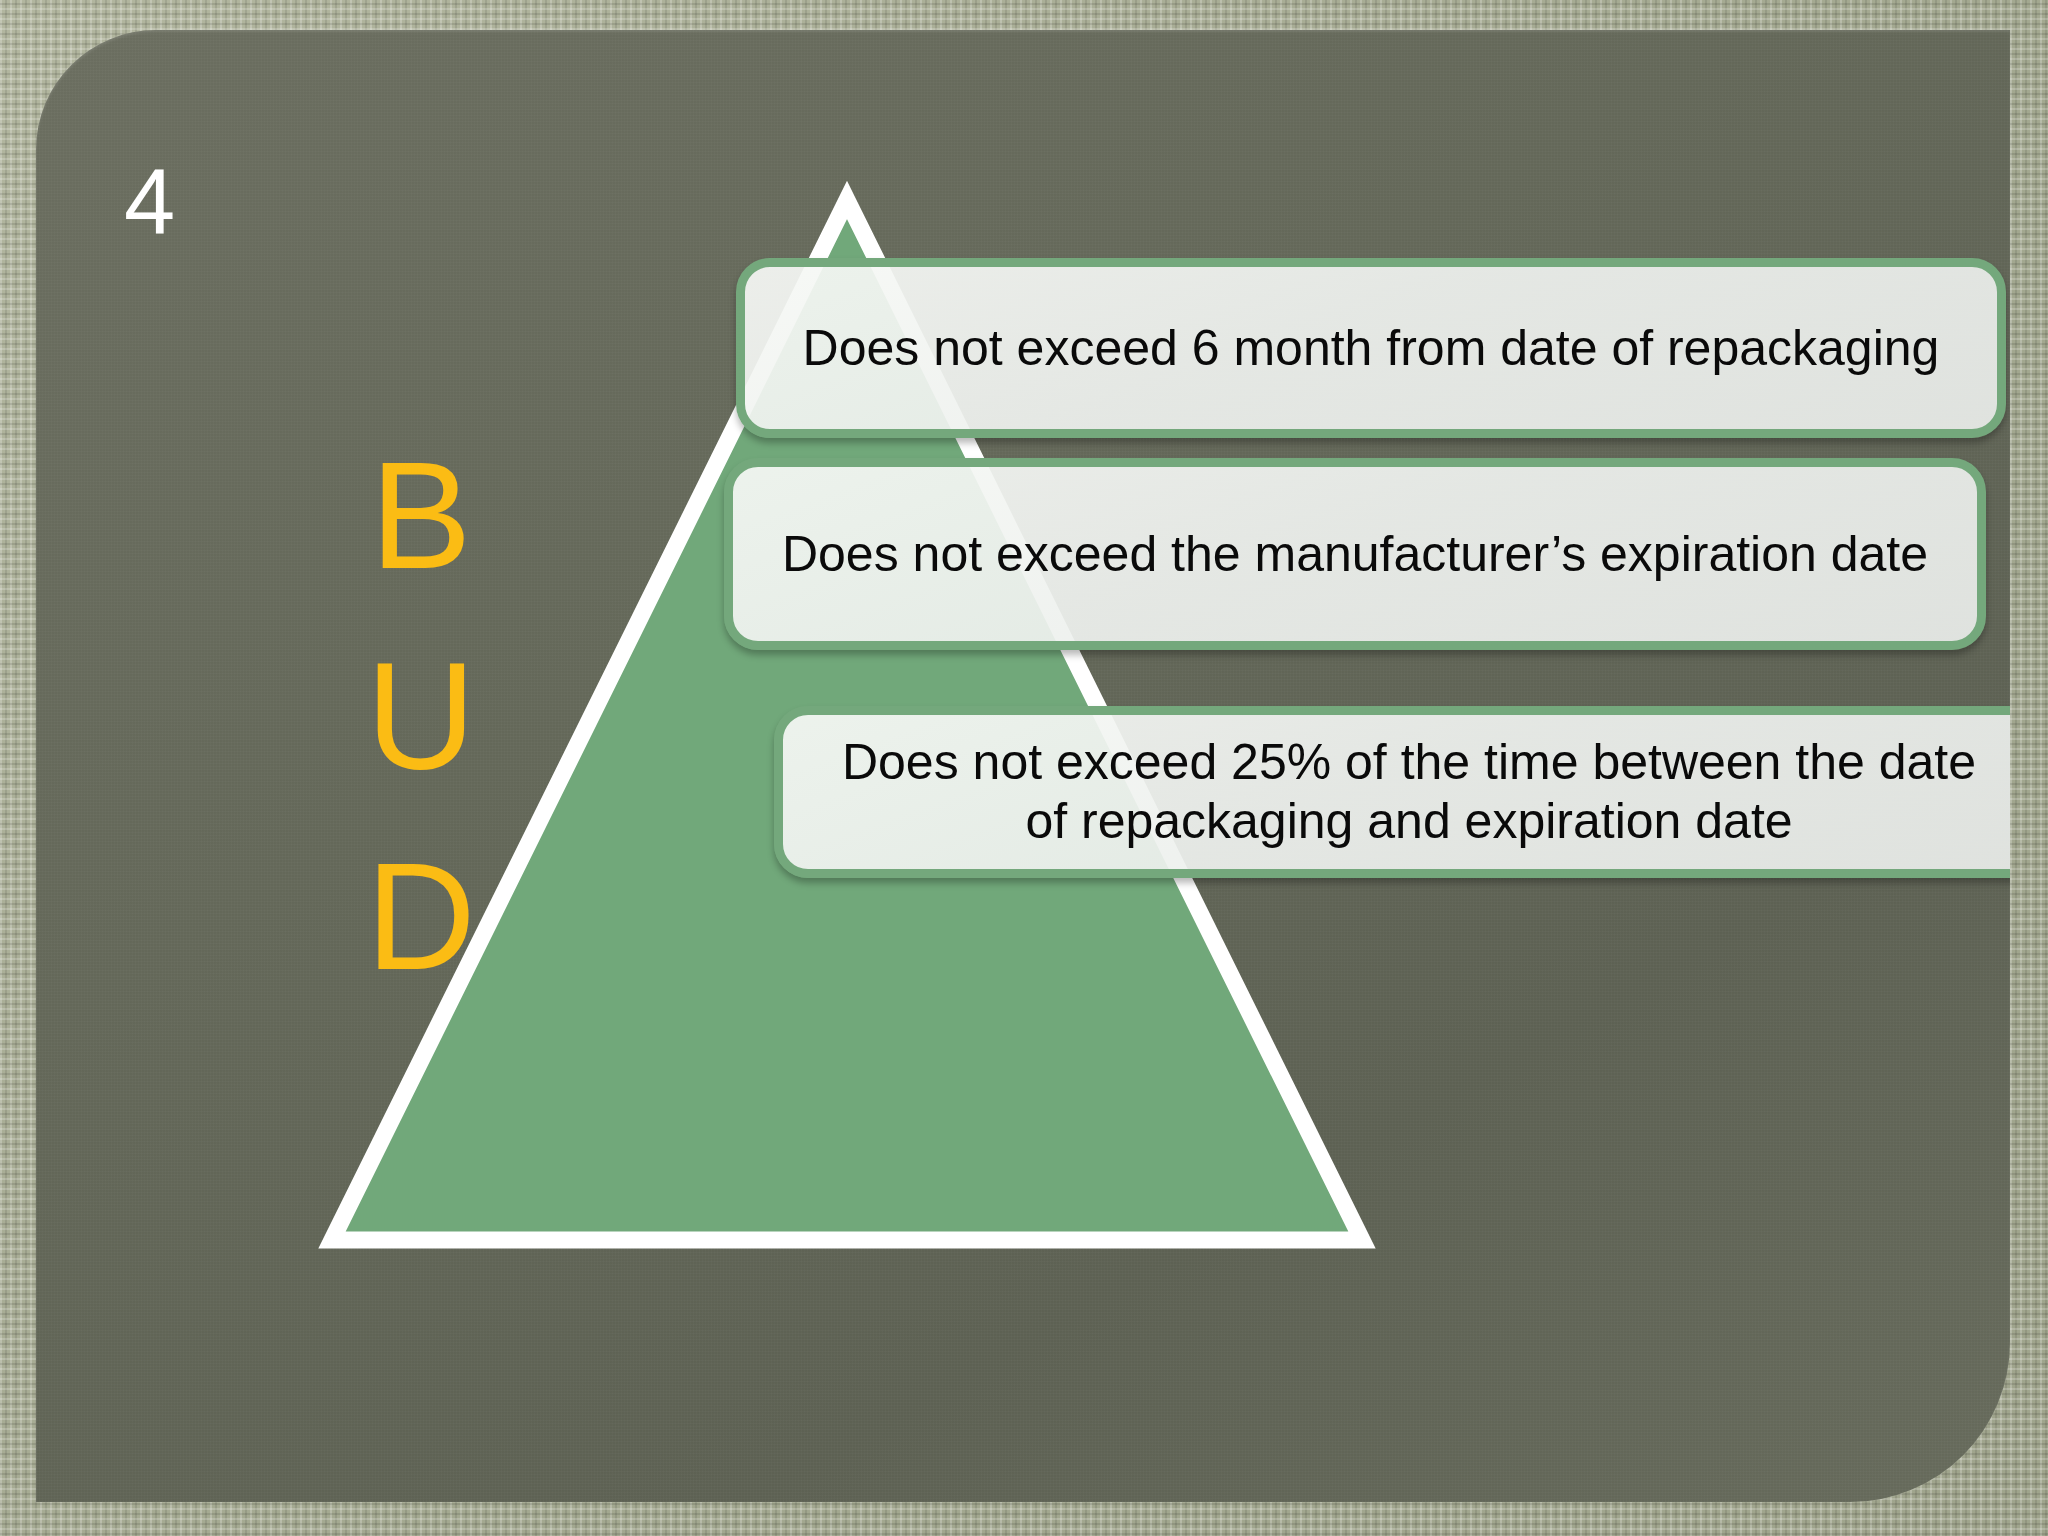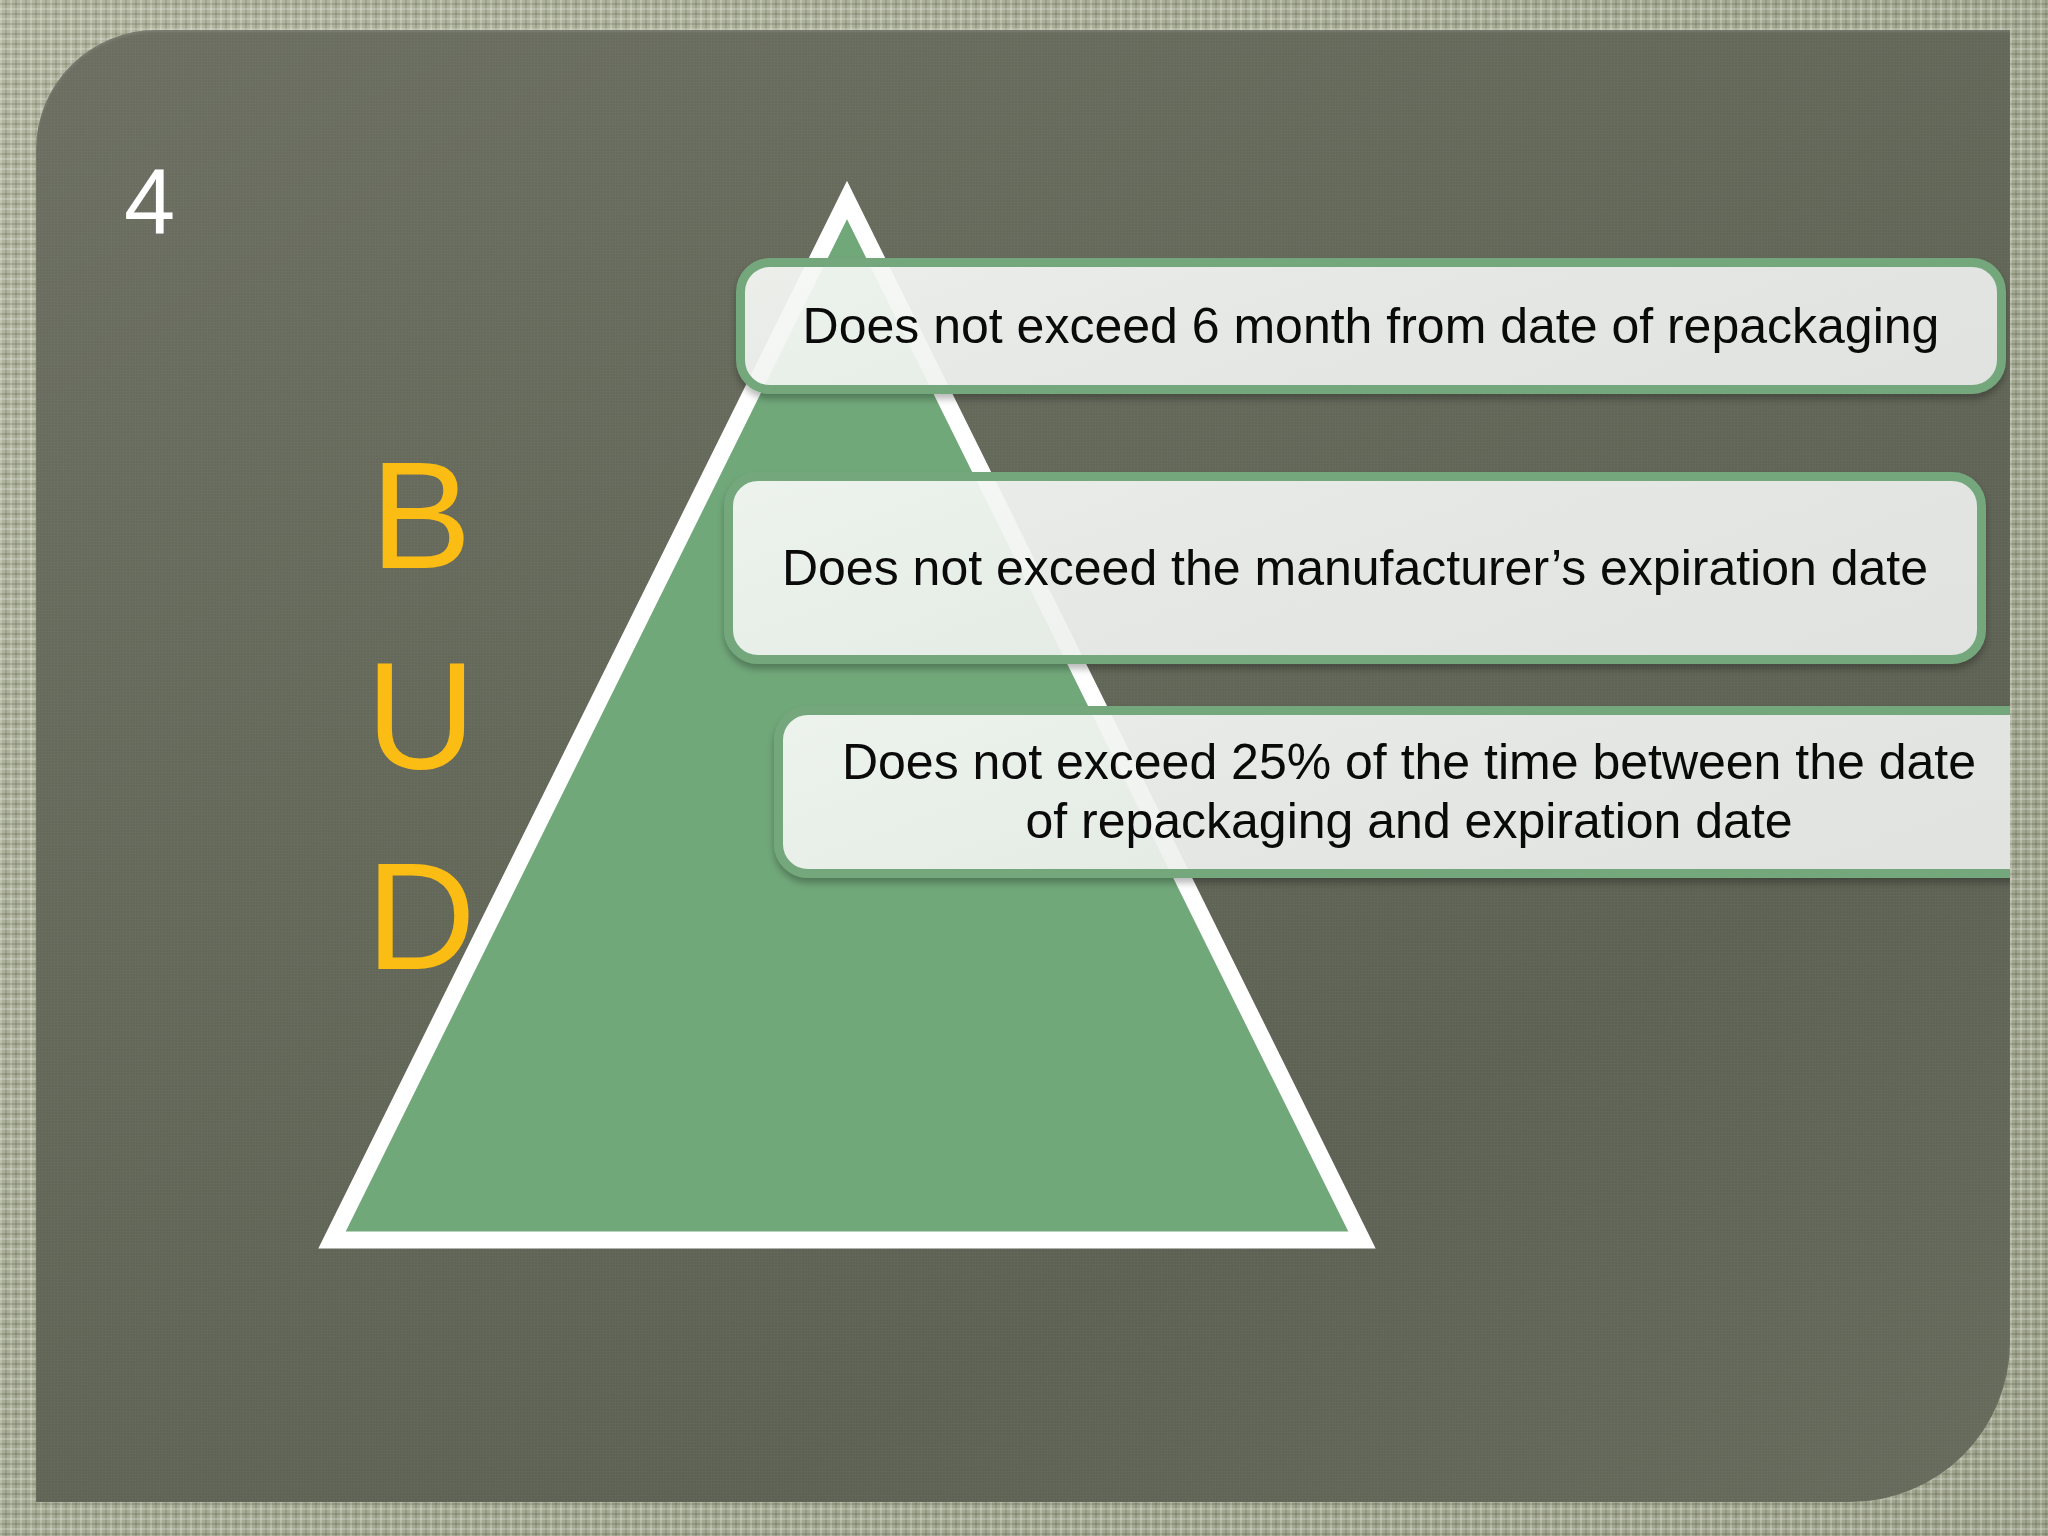--- a/index.html
+++ b/index.html
@@ -115,22 +115,22 @@
     font-size: 50px;
     line-height: 1.18;
     padding: 8px 42px;
     box-shadow: 0 5px 7px rgba(0,0,0,0.28);
   }
   .callout-text {
     display: block;
     width: 100%;
   }
 
-  #callout-1 { left: 700px; top: 228px; width: 1270px; height: 136px; }
-  #callout-2 { left: 688px; top: 442px; width: 1262px; height: 192px; }
+  #callout-1 { left: 700px; top: 228px; width: 1270px; height: 180px; }
+  #callout-2 { left: 688px; top: 428px; width: 1262px; height: 192px; }
   #callout-3 { left: 700px; top: 676px; width: 1270px; height: 172px; margin-left: 38px; }
 </style>
 </head>
 <body>
 
 <div id="slide">
 
   <div id="panel">
     <div id="panel-texture"></div>
 

